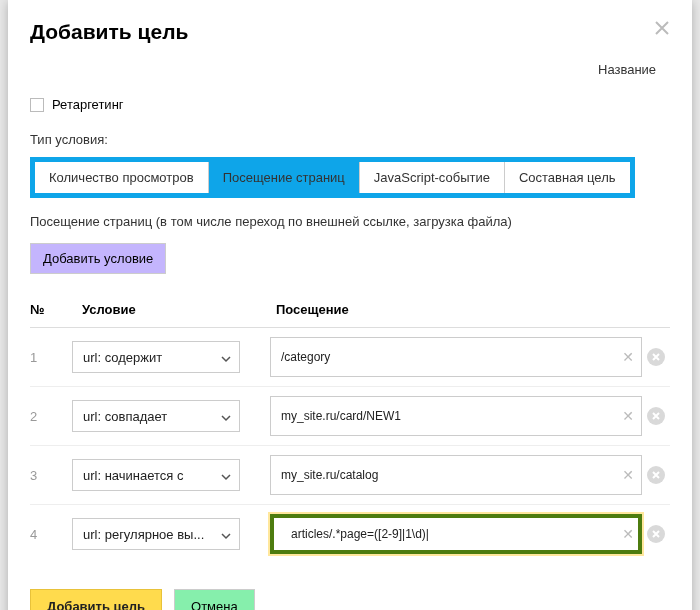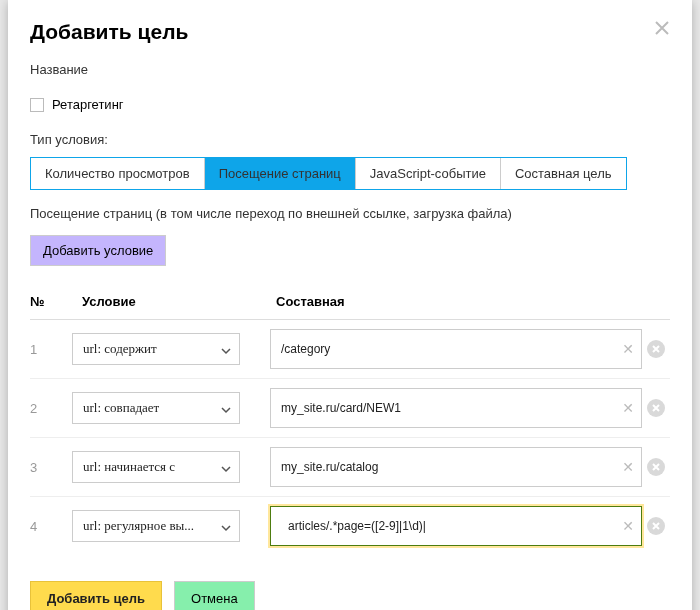--- a/index.html
+++ b/index.html
@@ -30,21 +30,21 @@
     height: 20px;
     cursor: pointer;
     color: #bbb;
   }
   .close-x svg { width: 100%; height: 100%; }
   h1.title {
     font-size: 21px;
     font-weight: bold;
     margin: 0 0 18px 0;
   }
-  .row { display: flex; align-items: center; }
+  .row { display: flex; align-items: center; justify-content: flex-end; }
   .label { width: 72px; color: #333; }
   .text-input {
     height: 30px;
     border: 1px solid #ccc;
     padding: 0 28px 0 8px;
     font-size: 13px;
     color: #333;
     background: #fff;
     position: relative;
   }
@@ -59,21 +59,21 @@
     font-size: 14px;
     line-height: 1;
     cursor: pointer;
   }
   .chk-row { margin-top: 20px; display: flex; align-items: center; }
   .chk {
     width: 14px; height: 14px; border: 1px solid #bbb; margin-right: 8px;
     background: #fff; cursor: pointer;
   }
   .section-label { margin-top: 20px; color: #333; }
-  .tabs { display: flex; margin-top: 10px; border: 1px solid #0ea5e9; width: fit-content; }
+  .tabs { display: flex; margin-top: 10px; border: 5px solid #0ea5e9; width: fit-content; }
   .tab {
     padding: 8px 14px;
     border-right: 1px solid #ccc;
     font-size: 13px;
     color: #333;
     cursor: pointer;
     background: #fff;
   }
   .tab:last-child { border-right: none; }
   .tab.active { background: #0ea5e9; }
@@ -102,21 +102,21 @@
   table.cond th.col-num { width: 42px; }
   table.cond th.col-type { width: 198px; padding-left: 10px; }
   table.cond th.col-val { padding-left: 6px; }
   table.cond td {
     padding: 9px 0;
     border-bottom: 1px solid #eee;
     vertical-align: middle;
   }
   table.cond tr:last-child td { border-bottom: none; }
   td.num { color: #999; width: 42px; text-align: left; padding-left: 2px; }
-  td.type-cell { width: 198px; padding-right: 14px; font-family: Liberation Serif, serif; }
+  td.type-cell { width: 198px; padding-right: 14px; }
   td.val-cell { padding-right: 10px; }
   td.del-cell { width: 28px; text-align: center; }
 
   .select-box {
     position: relative;
     width: 168px;
     height: 32px;
     border: 1px solid #ccc;
     background: #fff;
     cursor: pointer;
@@ -137,21 +137,21 @@
 
   .val-wrap { position: relative; width: 372px; }
   .val-wrap input {
     width: 100%; height: 40px;
     border: 1px solid #ccc;
     padding: 0 26px 0 10px;
     font-size: 12px;
     color: #222;
   }
   .val-wrap.focused input {
-    border: 1px solid #4d7c0f;
+    border: 4px solid #4d7c0f;
     box-shadow: 0 0 0 2px rgba(255, 215, 90, 0.6);
     outline: none;
     padding-left: 17px;
   }
   .val-wrap .clear-in { right: 8px; }
 
   .del-btn {
     width: 18px; height: 18px; border-radius: 50%;
     background: #d9d9d9; color: #fff;
     display: inline-flex; align-items: center; justify-content: center;
@@ -202,21 +202,21 @@
 
   <div class="desc">Посещение страниц (в том числе переход по внешней ссылке, загрузка файла)</div>
 
   <div class="add-cond">Добавить условие</div>
 
   <table class="cond">
     <thead>
       <tr>
         <th class="col-num">№</th>
         <th class="col-type">Условие</th>
-        <th class="col-val">Составная</th>
+        <th class="col-val">Посещение</th>
         <th></th>
       </tr>
     </thead>
     <tbody id="rows-body">
         <tr>
           <td class="num">1</td>
           <td class="type-cell">
             <div class="select-box">
               <span>url: содержит</span>
               <span class="chev"><svg viewBox="0 0 10 10">

